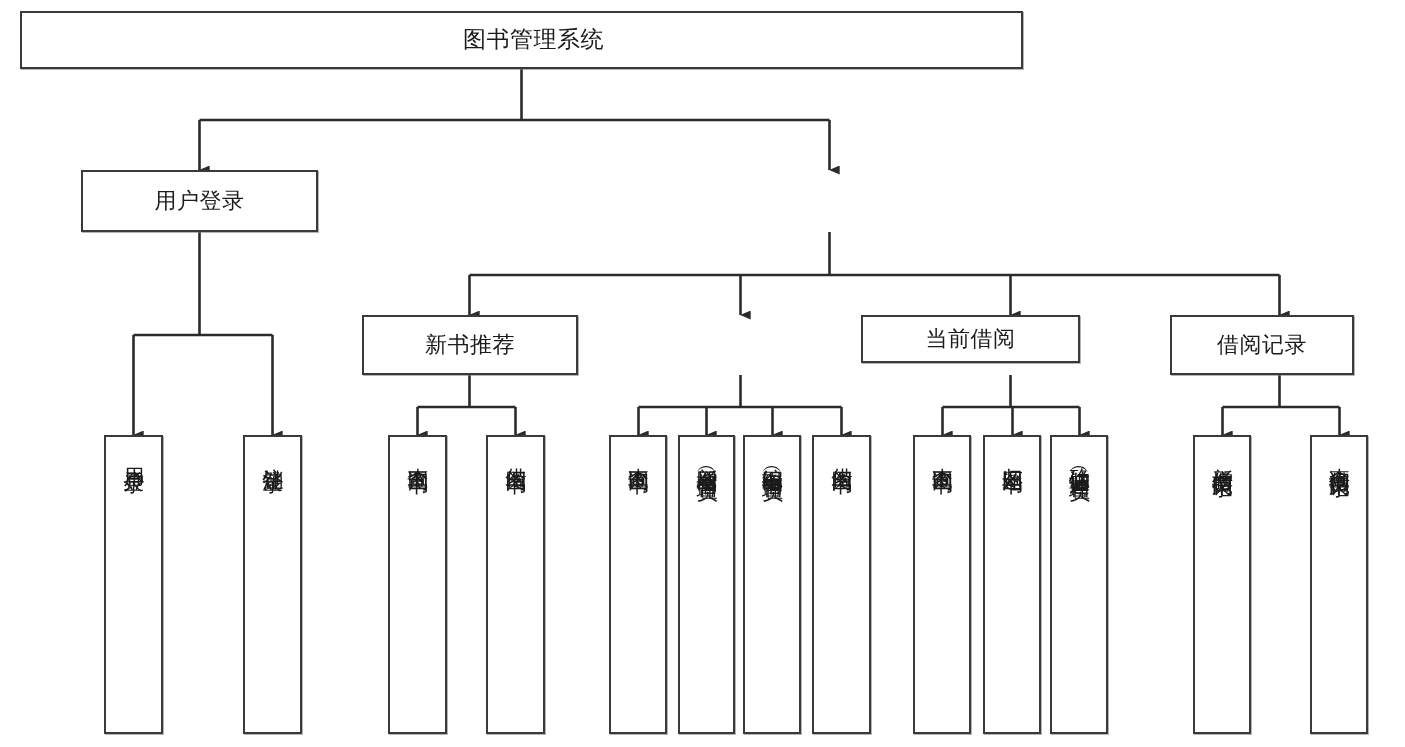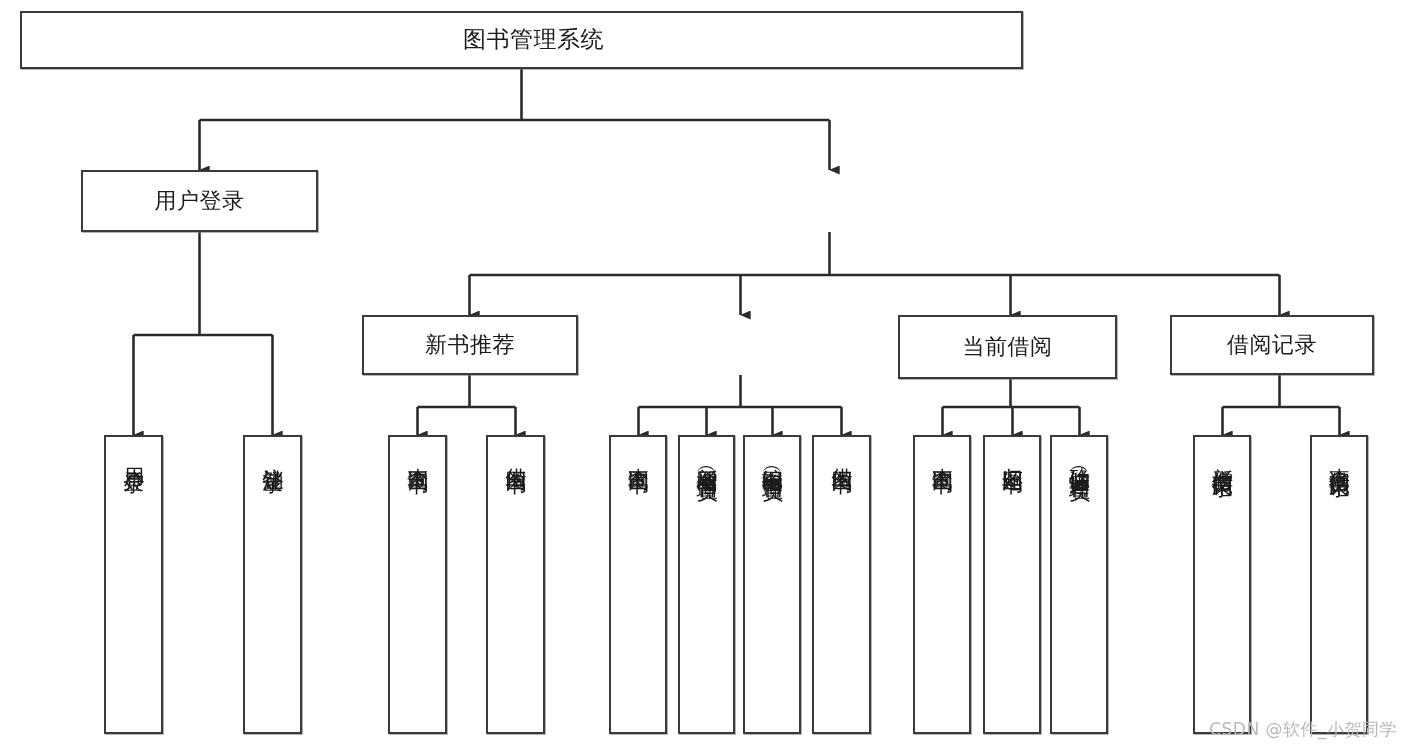--- a/index.html
+++ b/index.html
@@ -136,24 +136,24 @@
     <span class="node-label">图书管理系统</span>
   </div>
 
   <div class="node horiz" style="left:81px; top:170px; width:237px; height:62px;">
     <span class="node-label">用户登录</span>
   </div>
 
   <div class="node horiz" style="left:362px; top:315px; width:216px; height:60px;">
     <span class="node-label">新书推荐</span>
   </div>
-  <div class="node horiz" style="left:898px; top:315px; width:219px; height:64px;">
+  <div class="node horiz" style="left:861px; top:315px; width:219px; height:48px;">
     <span class="node-label">当前借阅</span>
   </div>
-  <div class="node horiz" style="left:1170px; top:315px; width:204px; height:60px;">
+  <div class="node horiz" style="left:1170px; top:315px; width:184px; height:60px;">
     <span class="node-label">借阅记录</span>
   </div>
 
   <div class="node vert" style="left:104px; top:435px; width:59px; height:299px;">
     <span class="node-label">用户登录</span>
   </div>
   <div class="node vert" style="left:243px; top:435px; width:59px; height:299px;">
     <span class="node-label">注销登录</span>
   </div>
 
@@ -187,15 +187,14 @@
     <span class="node-label">确认归还（管理员）</span>
   </div>
 
   <div class="node vert" style="left:1193px; top:435px; width:58px; height:299px;">
     <span class="node-label">新增借阅记录</span>
   </div>
   <div class="node vert" style="left:1310px; top:435px; width:58px; height:299px;">
     <span class="node-label">查询借阅记录</span>
   </div>
 
-  <div id="watermark">CSDN @软件_小贺同学</div>
 
 </div>
 
 </body></html>

